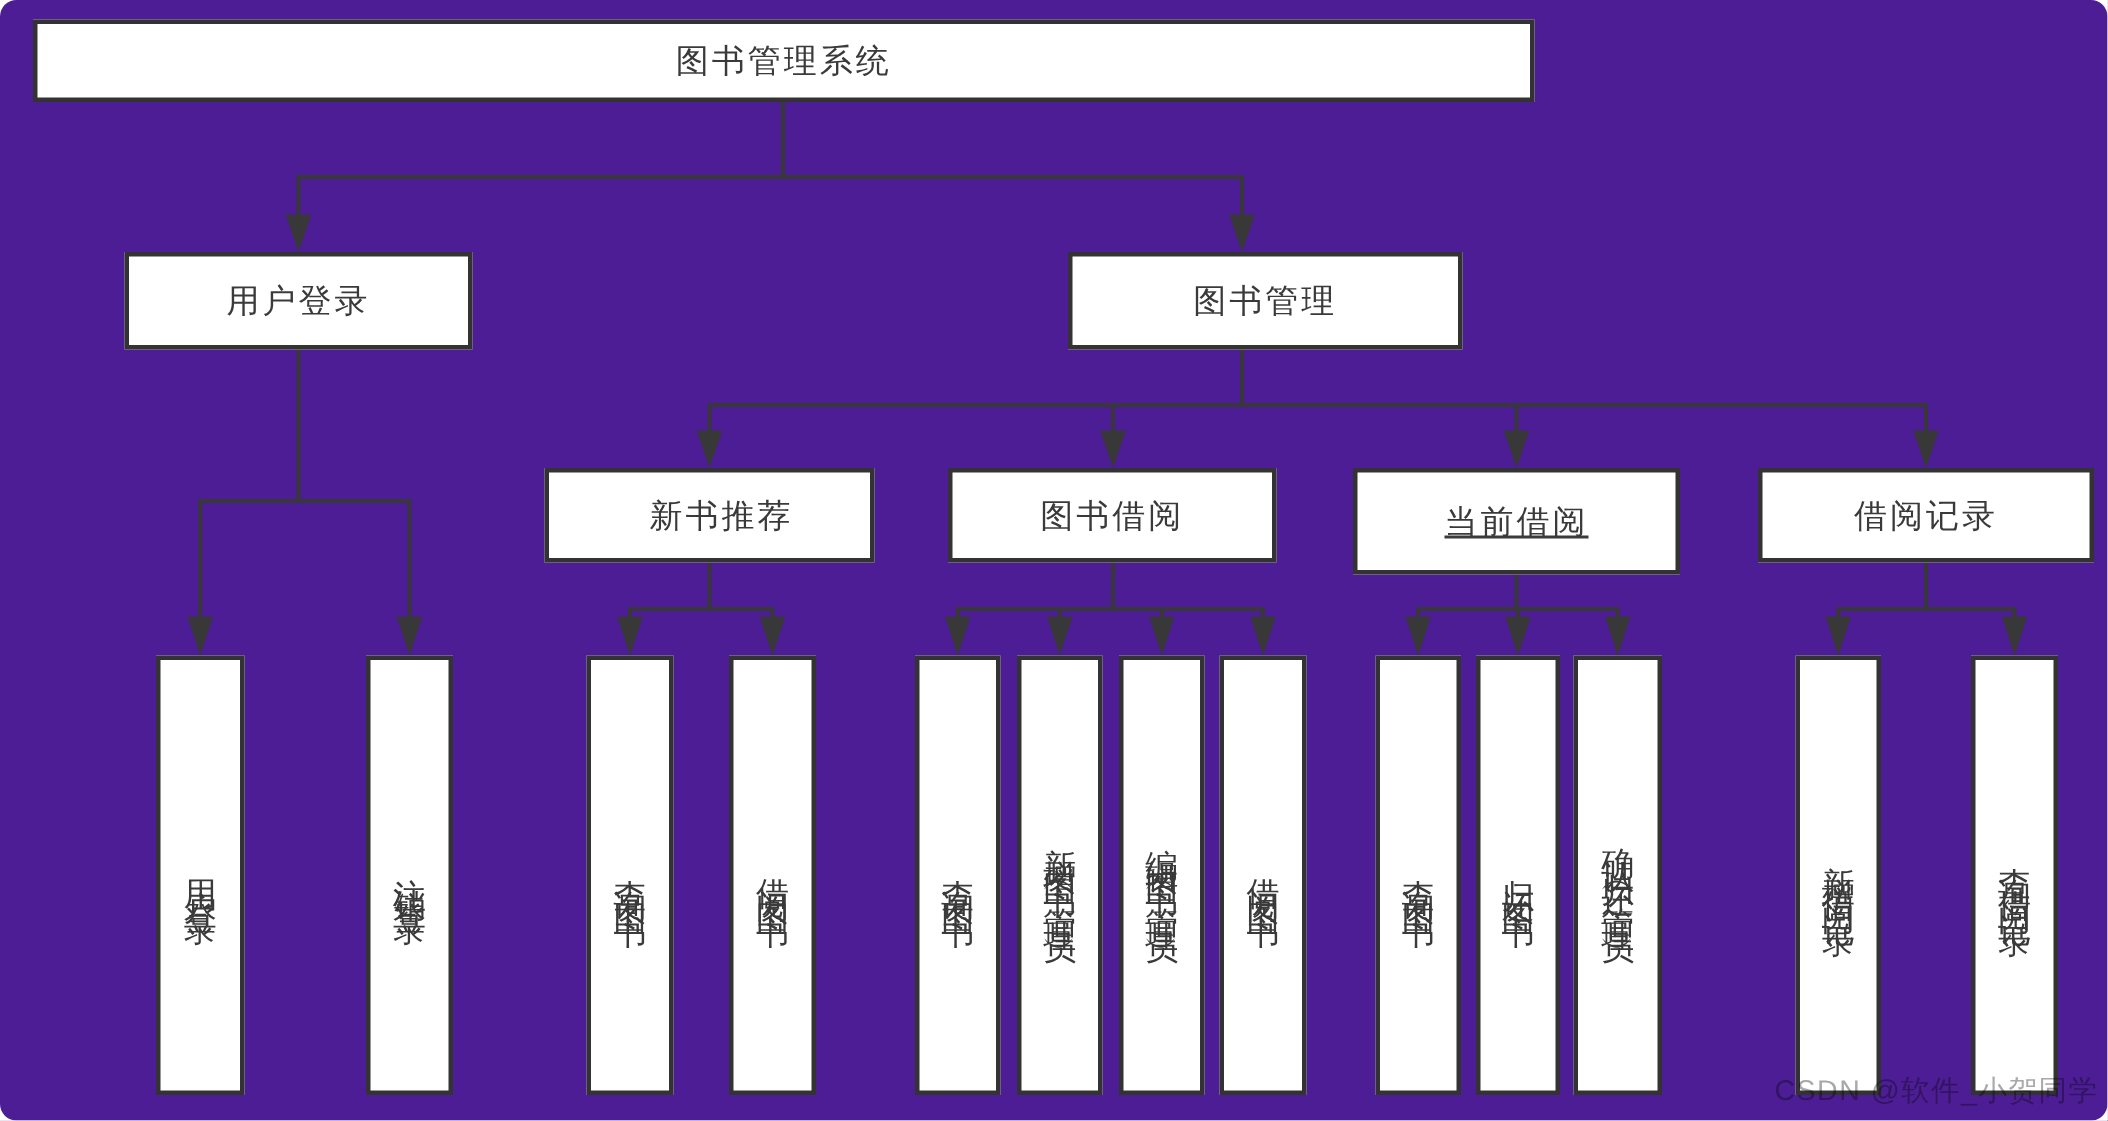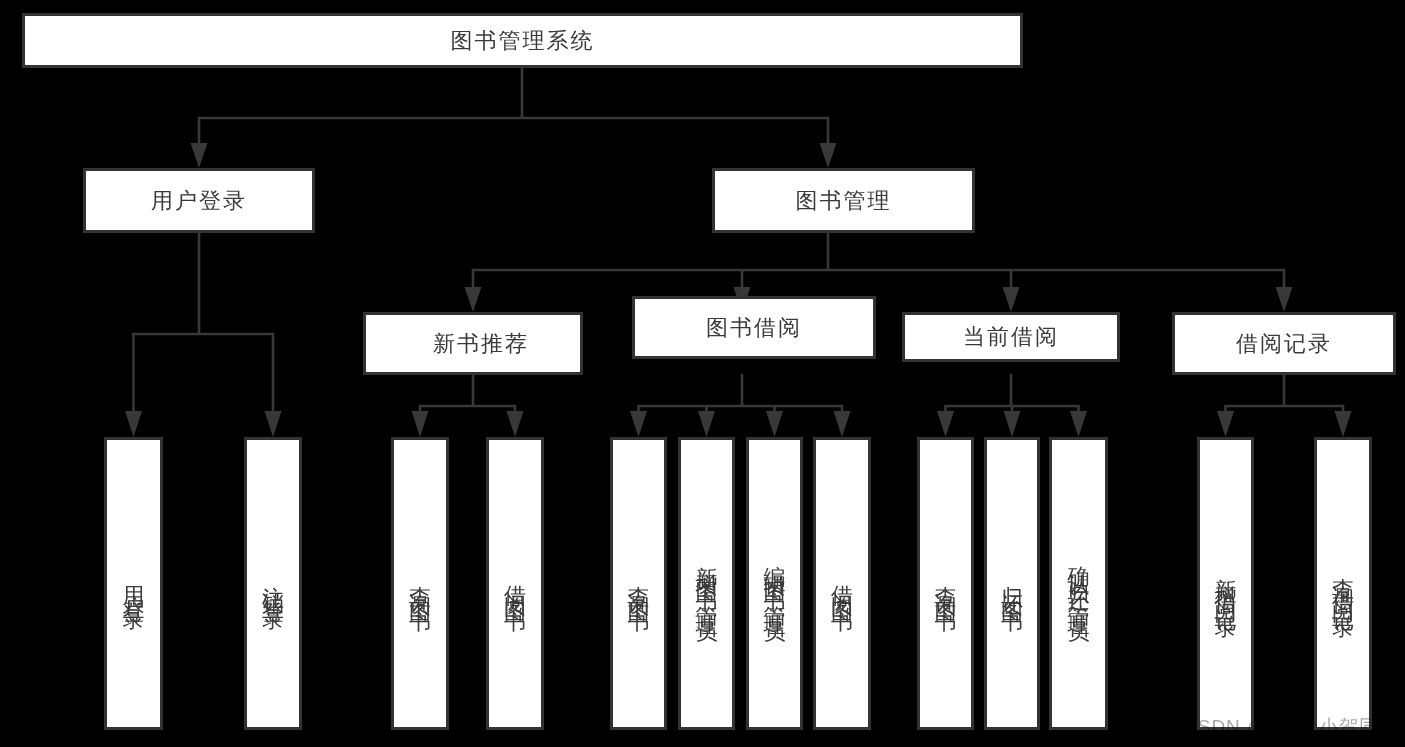--- a/index.html
+++ b/index.html
@@ -1,22 +1,23 @@
 <!DOCTYPE html>
 <html><head>
 <meta charset="utf-8">
 <style>
   html, body { margin: 0; padding: 0; background: #ffffff; }
   #canvas {
     position: relative;
     width: 1405px;
     height: 747px;
-    background: #000000;
+    background: #4c1d95;
     font-family: "Liberation Sans", "DejaVu Sans", sans-serif;
     overflow: hidden;
+    border-radius: 11px;
   }
   #connectors {
     position: absolute;
     left: 0; top: 0;
     width: 1405px; height: 747px;
     z-index: 1;
   }
   .node {
     position: absolute;
     box-sizing: border-box;
@@ -38,22 +39,22 @@
     line-height: 1;
     white-space: normal;
   }
   
   .n-root          { left: 22px;   top: 13px;  width: 1001px; height: 55px; }
   
   .n-user-login    { left: 83px;   top: 168px; width: 232px;  height: 65px; }
   .n-book-mgmt     { left: 712px;  top: 168px; width: 263px;  height: 65px; }
   
   .n-new-book      { left: 363px;  top: 312px; width: 220px;  height: 63px; padding-left: 16px; }
-  .n-book-borrow   { left: 632px;  top: 296px; width: 244px;  height: 63px; }
-  .n-cur-borrow    { left: 902px;  top: 312px; width: 218px;  height: 50px; }
+  .n-book-borrow   { left: 632px;  top: 312px; width: 219px;  height: 63px; }
+  .n-cur-borrow    { left: 902px;  top: 312px; width: 218px;  height: 71px; text-decoration: underline; }
   .n-borrow-rec    { left: 1172px; top: 312px; width: 224px;  height: 63px; }
   
   .leaf            { top: 437px; height: 293px; }
   .l-1  { left: 104px;  width: 59px; }
   .l-2  { left: 244px;  width: 58px; }
   .l-3  { left: 391px;  width: 58px; }
   .l-4  { left: 486px;  width: 58px; }
   .l-5  { left: 610px;  width: 57px; }
   .l-6  { left: 678px;  width: 57px; }
   .l-7  { left: 746px;  width: 57px; }

